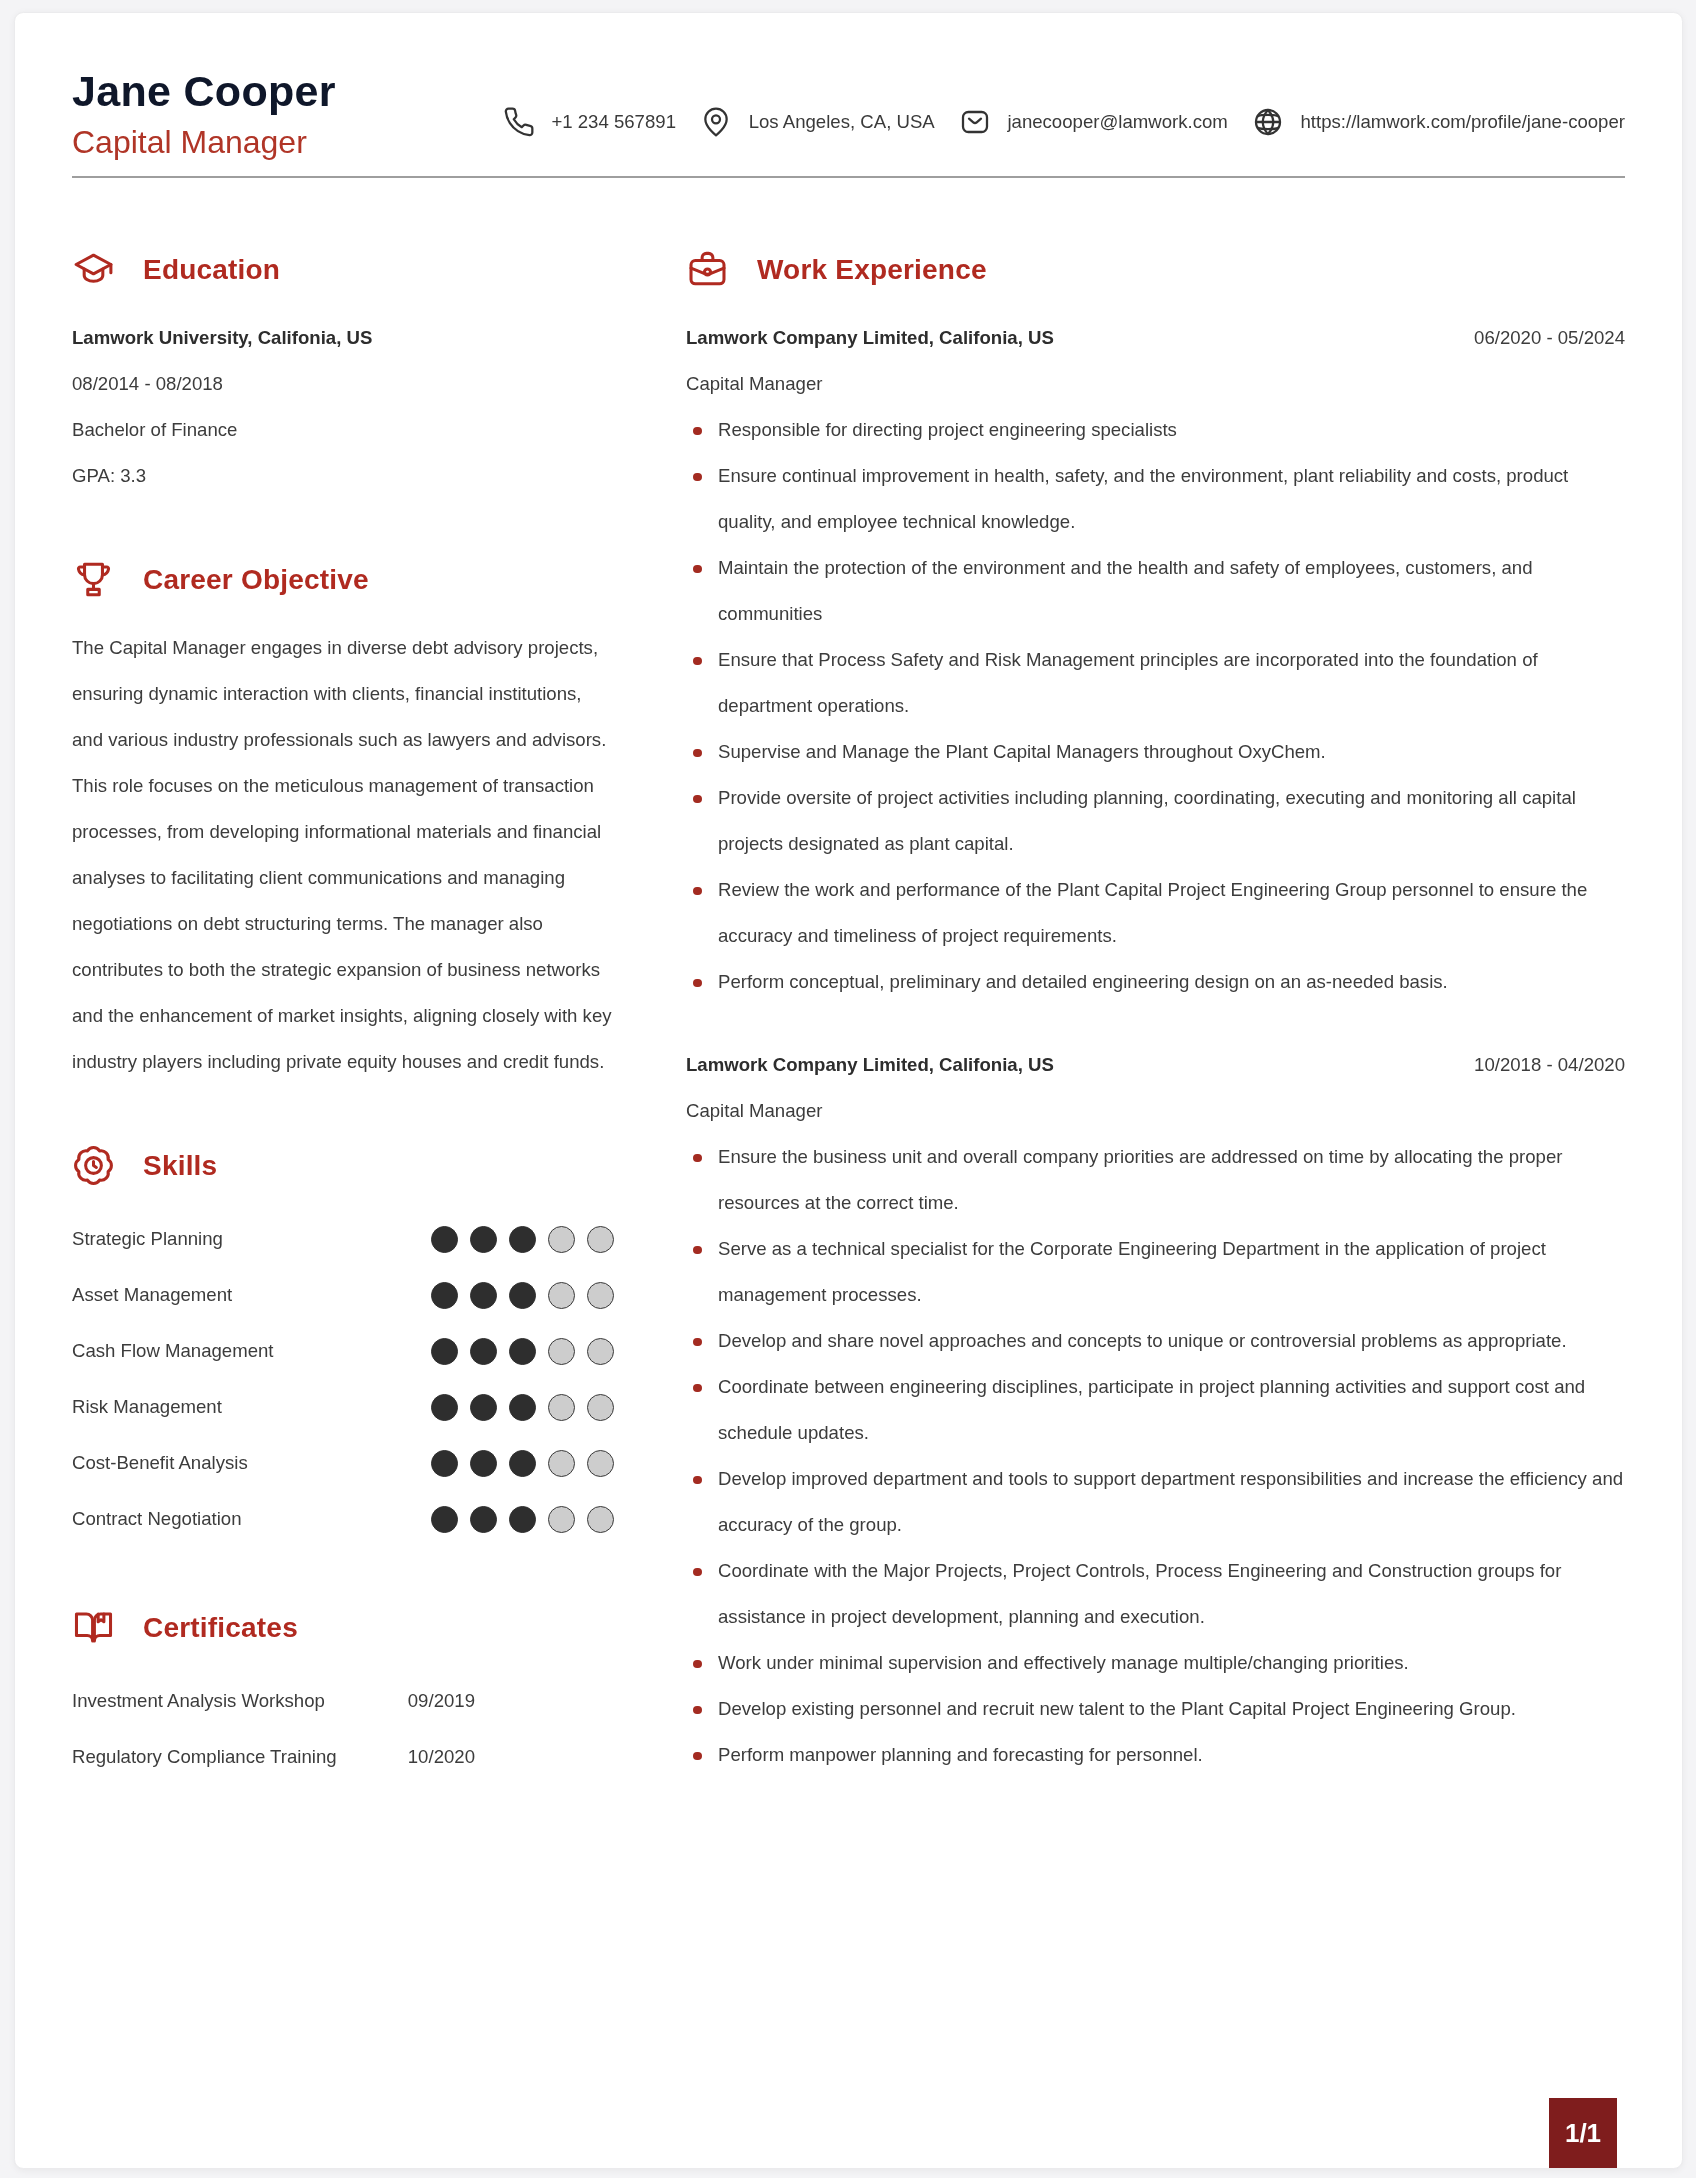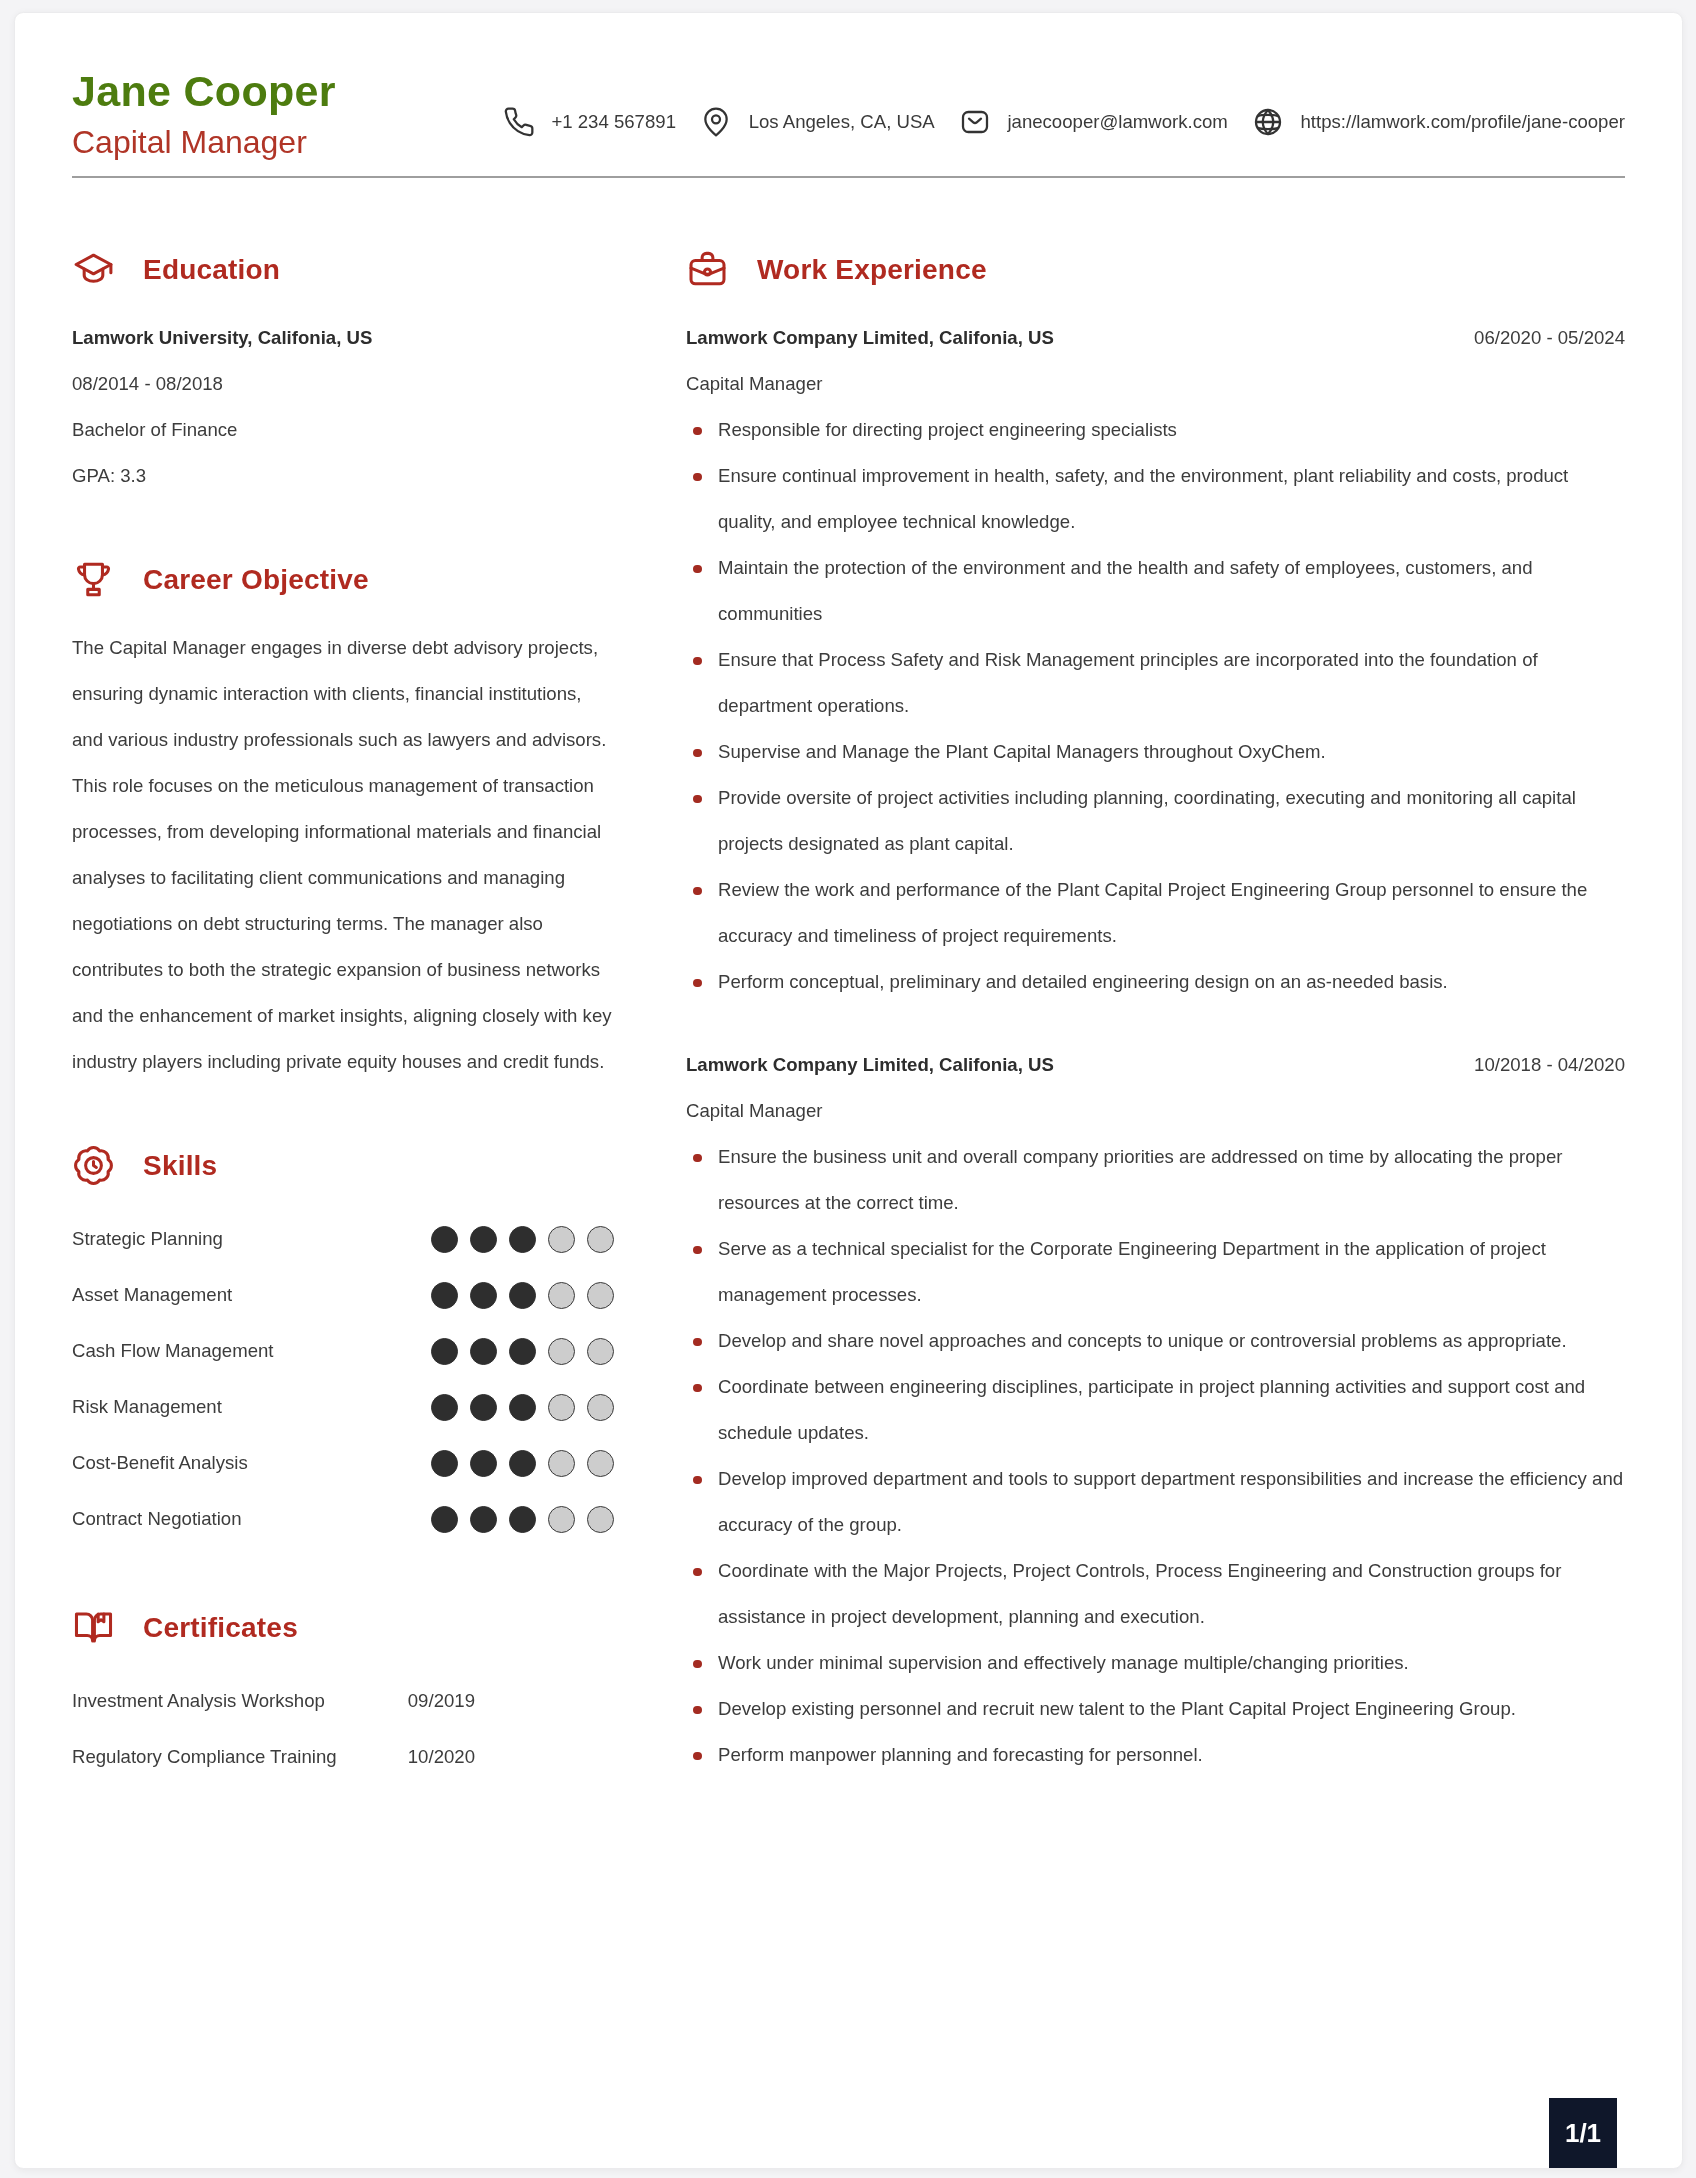--- a/index.html
+++ b/index.html
@@ -11,21 +11,21 @@
     overflow:hidden;
   }
   .card{
     position:absolute;left:14px;top:12px;width:1669px;height:2157px;
     background:#ffffff;border:0.9px solid #ebebed;border-radius:9.3px;
     box-shadow:0 1.9px 7.4px rgba(0,0,0,.05);
     box-sizing:border-box;padding:0 57px;
   }
   
   .hdr{display:flex;justify-content:space-between;padding-top:54px;}
-  .name{margin:0;font-size:43px;font-weight:bold;color:#4d7c0f;line-height:48px;letter-spacing:0.3px;}
+  .name{margin:0;font-size:43px;font-weight:bold;color:#0f172a;line-height:48px;letter-spacing:0.3px;}
   .role-title{font-size:32px;color:#b03527;line-height:41px;margin-top:7.4px;}
   .contacts{display:flex;flex-direction:row;gap:24px;padding-top:13px;}
   .contact-row{display:flex;align-items:center;gap:16.7px;font-size:18.6px;color:#3a3a3a;}
   .contact-row svg{width:32px;height:32px;color:#333333;flex:0 0 auto;}
   .divider{height:1.9px;background:#9e9e9e;margin-top:13px;}
   
   .columns{display:flex;margin-top:70px;}
   .col-left{flex:0 0 542px;width:542px;}
   .col-right{flex:1;margin-left:72px;}
   section{margin-bottom:59px;}
@@ -52,21 +52,21 @@
   .job-header{display:flex;justify-content:space-between;align-items:baseline;}
   .job-company{font-size:18.6px;font-weight:bold;color:#2d2d2d;line-height:46px;}
   .job-dates{font-size:18.6px;color:#3c3c3c;line-height:46px;}
   .job-role{font-size:18.6px;color:#3c3c3c;line-height:46px;}
   .bullets{list-style:none;margin:0;padding:0;}
   .bullet{position:relative;padding-left:32px;font-size:18.6px;color:#3c3c3c;line-height:46px;}
   .bullet-dot{position:absolute;left:7.4px;top:19.5px;width:8.3px;height:8.3px;border-radius:50%;background:#a32b21;}
   
   .footer-page{
     position:absolute;right:65px;bottom:0;width:68px;height:70px;
-    background:#0f172a;color:#ffffff;font-size:26px;font-weight:bold;
+    background:#7f1d1d;color:#ffffff;font-size:26px;font-weight:bold;
     display:flex;align-items:center;justify-content:center;
   }
 </style>
 </head>
 <body>
 
 <div class="card">
 
   <div class="hdr">
     <div>

